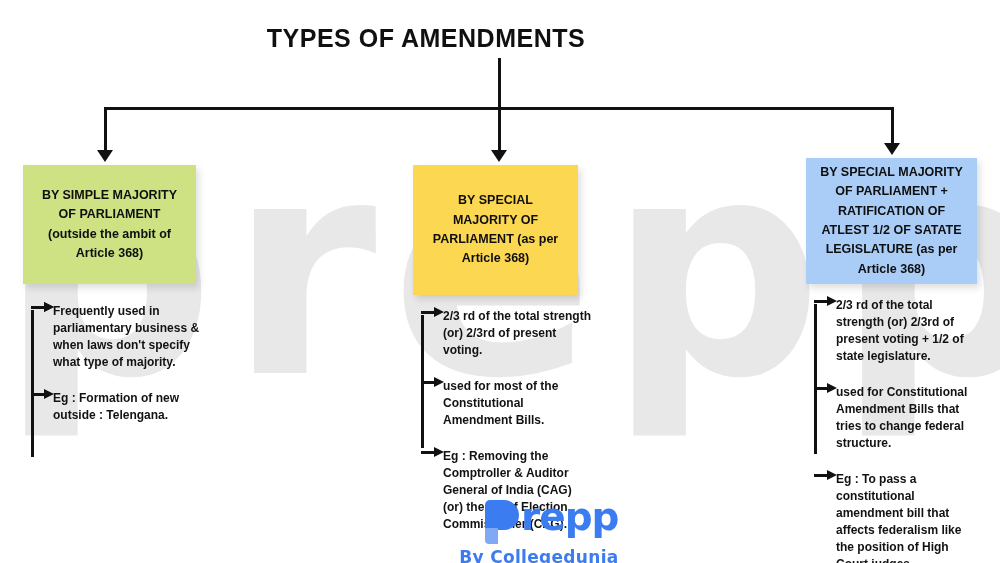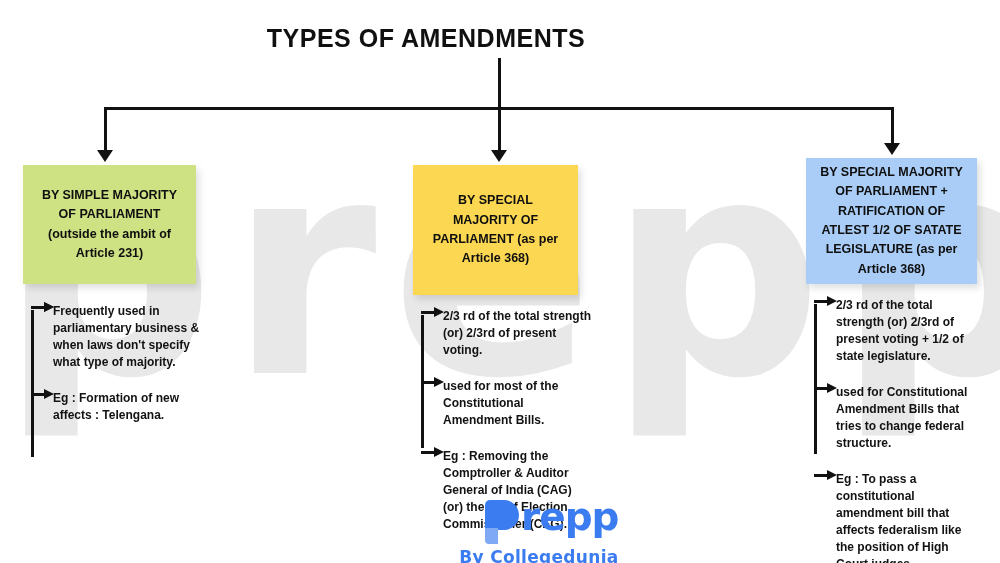--- a/index.html
+++ b/index.html
@@ -209,33 +209,33 @@
   <div class="conn" id="conn-trunk"></div>
   <div class="conn" id="conn-bar"></div>
   <div class="conn-drop" id="drop-1"></div>
   <div class="conn-drop" id="drop-2"></div>
   <div class="conn-drop" id="drop-3"></div>
   <div class="arrowhead" id="head-1"></div>
   <div class="arrowhead" id="head-2"></div>
   <div class="arrowhead" id="head-3"></div>
 
   <div class="column" id="col-1">
-    <div class="card" id="card-1">BY SIMPLE MAJORITY OF PARLIAMENT (outside the ambit of Article 231)</div>
+    <div class="card" id="card-1">BY SIMPLE MAJORITY OF PARLIAMENT (outside the ambit of Article 368)</div>
     <div class="bullets">
       <div class="spine" id="spine-1"></div>
       <div class="bullet">
         <span class="tick"></span>
       </div>
       <div class="bullet">
         <span class="tick"></span>
         <span>Frequently used in parliamentary business &amp; when laws don't specify what type of majority.</span>
       </div>
       <div class="bullet">
         <span class="tick"></span>
-        <span>Eg : Formation of new affects : Telengana.</span>
+        <span>Eg : Formation of new outside : Telengana.</span>
       </div>
     </div>
   </div>
 
   <div class="column" id="col-2">
     <div class="card" id="card-2">BY SPECIAL MAJORITY OF PARLIAMENT (as per Article 368)</div>
     <div class="bullets">
       <div class="spine" id="spine-2"></div>
       <div class="bullet">
         <span class="tick"></span>

